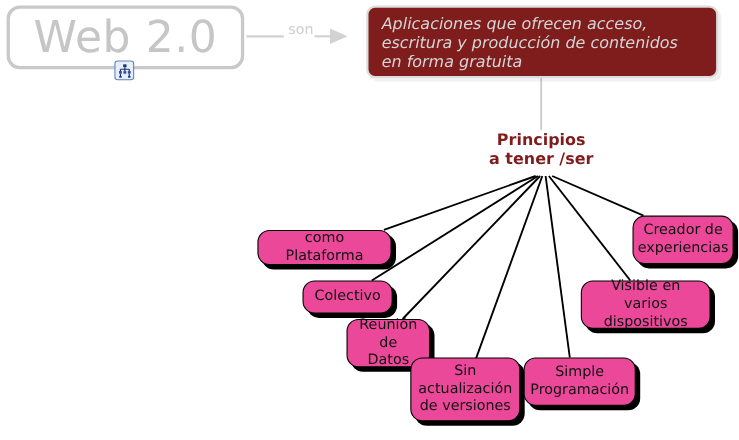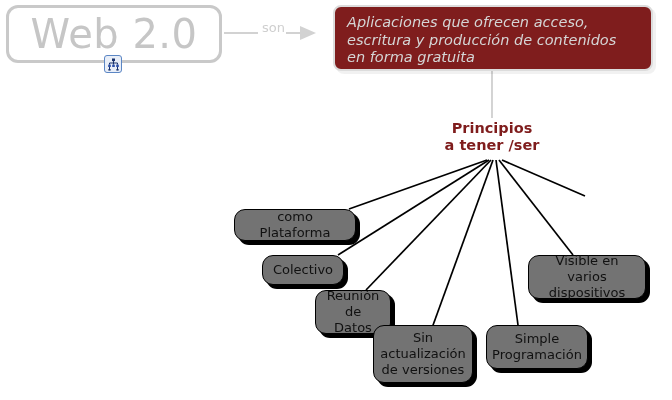--- a/index.html
+++ b/index.html
@@ -112,21 +112,21 @@
     line-height: 17px;
     white-space: pre-line;
   }
 
   
   .leaf {
     position: absolute;
     box-sizing: border-box;
     border: 1.6px solid #000000;
     border-radius: 11px;
-    background: #737373;
+    background: #ec4899;
     box-shadow: 4px 4px 0 #000000;
     display: flex;
     align-items: center;
     justify-content: center;
     text-align: center;
     font-size: 13px;
     line-height: 16px;
     color: #111111;
     white-space: pre-line;
     padding: 2px 9px;
@@ -185,39 +185,43 @@
 en forma gratuita</div>
   </div>
 
   <div class="hub">Principios
 a tener /ser</div>
 
   <div class="leaf" style="left:234px; top:209px; width:122px; height:32px;">
     <span>como Plataforma</span>
   </div>
 
-  <div class="leaf" style="left:262px; top:255px; width:82px; height:30px;">
+  <div class="leaf" style="left:275px; top:255px; width:82px; height:30px;">
     <span>Colectivo</span>
   </div>
 
   <div class="leaf" style="left:315px; top:290px; width:76px; height:44px;justify-content:flex-end;">
     <span>Reunión
 de Datos</span>
   </div>
 
   <div class="leaf" style="left:373px; top:325px; width:100px; height:58px;">
     <span>Sin
 actualización
 de versiones</span>
   </div>
 
-  <div class="leaf" style="left:486px; top:325px; width:102px; height:44px;">
+  <div class="leaf" style="left:476px; top:325px; width:102px; height:44px;">
     <span>Simple
 Programación</span>
   </div>
 
   <div class="leaf" style="left:528px; top:255px; width:118px; height:44px;">
     <span>Visible en varios
 dispositivos</span>
   </div>
 
+  <div class="leaf" style="left:575px; top:196px; width:92px; height:44px;">
+    <span>Creador de
+experiencias</span>
+  </div>
 
 </div>
 
 </body></html>

